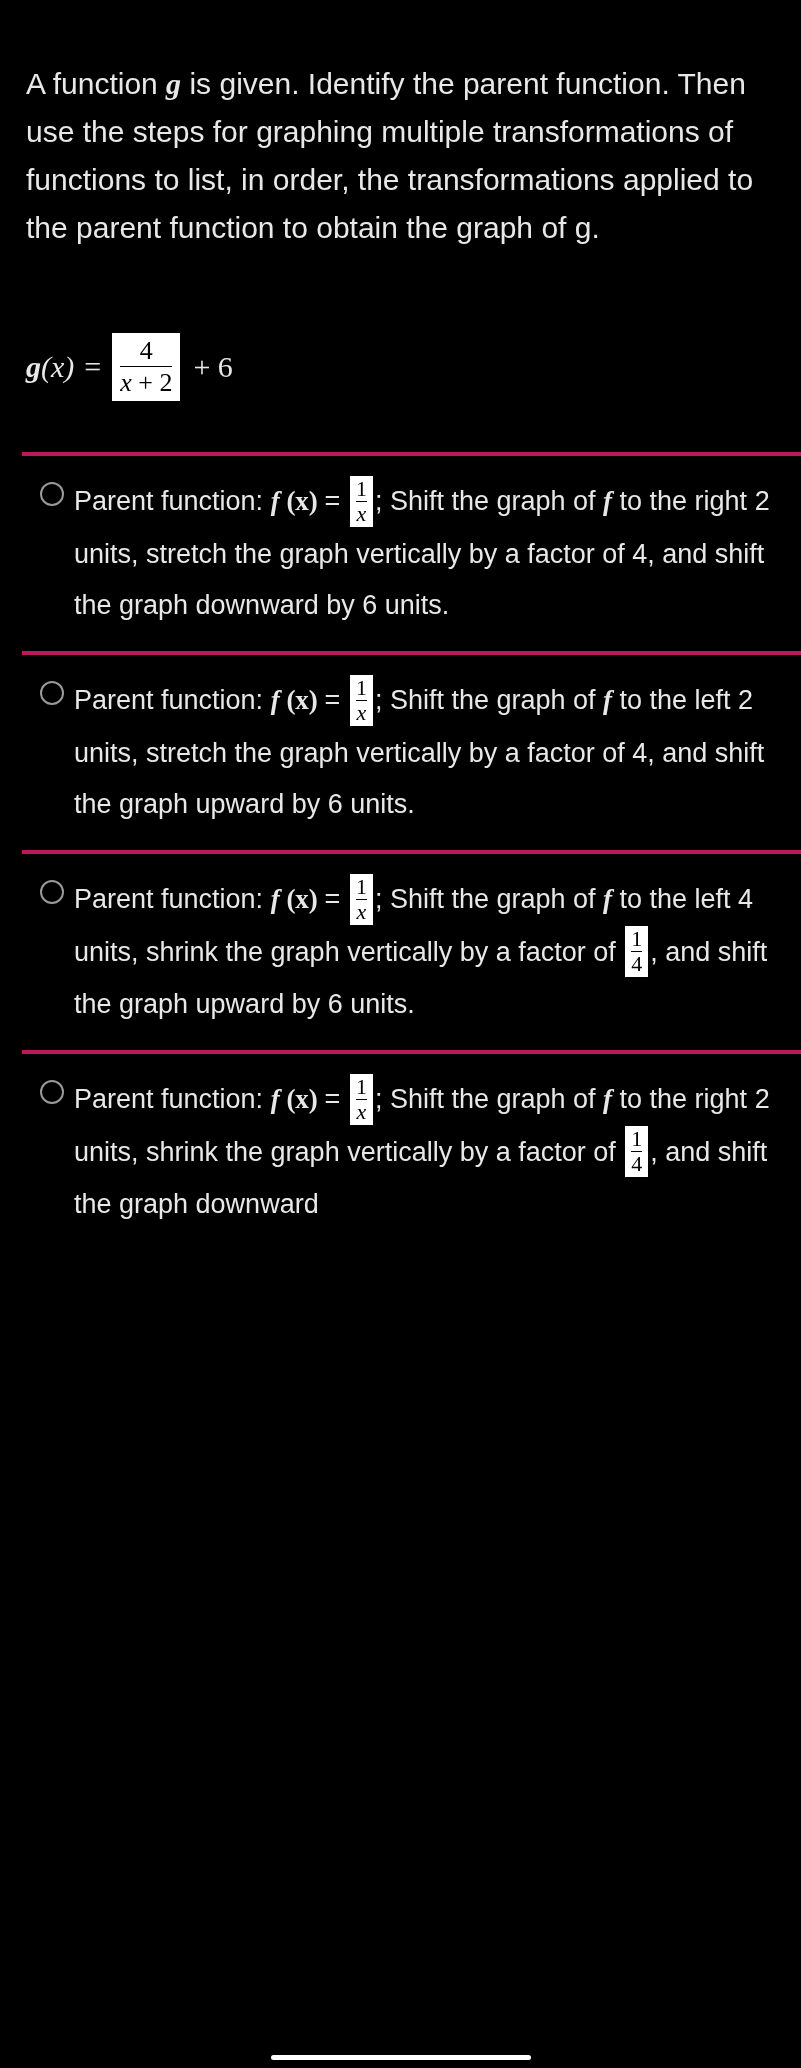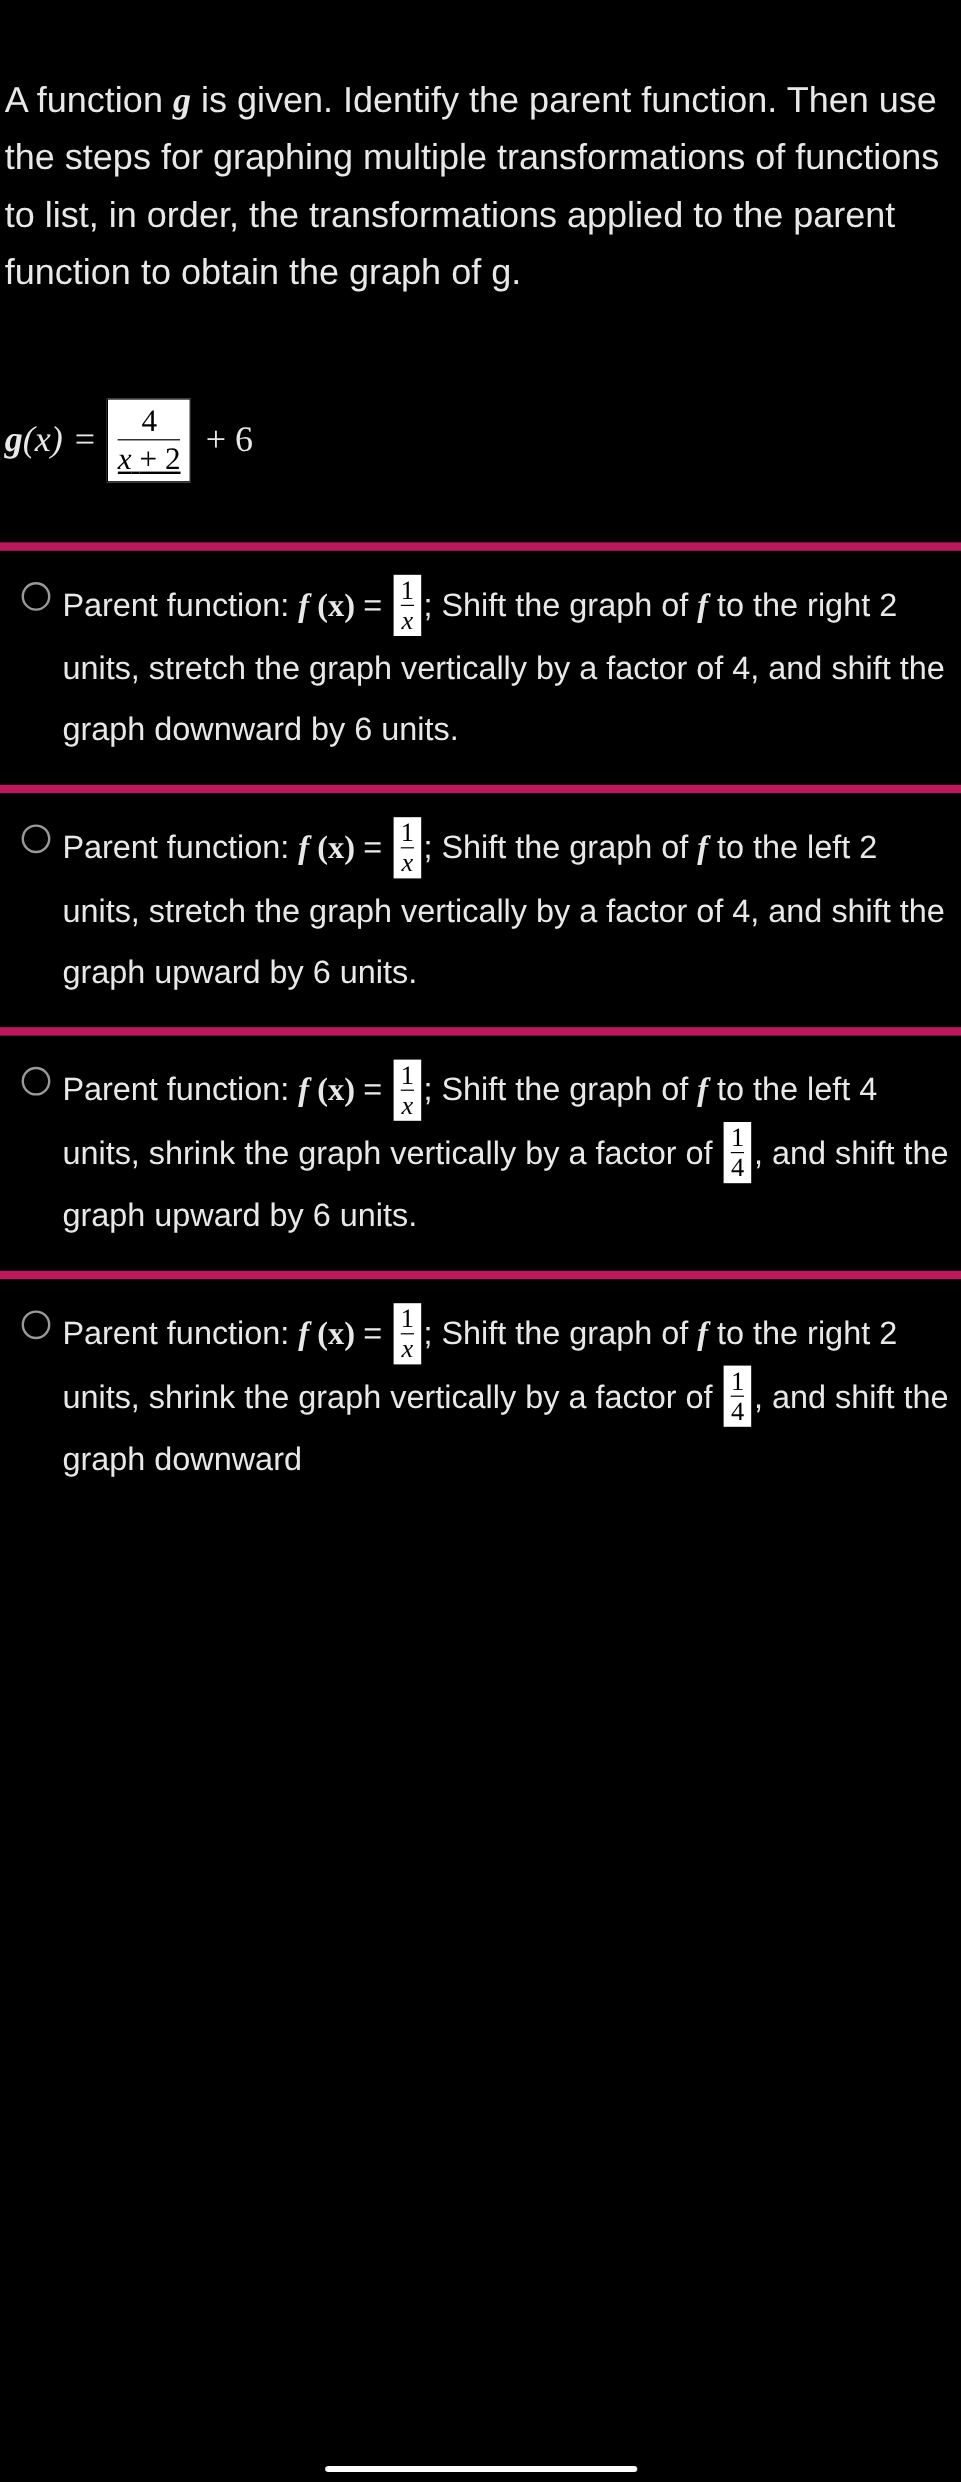--- a/index.html
+++ b/index.html
@@ -3,21 +3,21 @@
 <meta charset="utf-8">
 <style>
   * { box-sizing: border-box; margin: 0; padding: 0; }
   body {
     background: #000;
     color: #e8e8e8;
     font-family: -apple-system, BlinkMacSystemFont, "Segoe UI", sans-serif;
     width: 801px;
     padding-top: 30px;
   }
-  .container { padding: 0; }
+  .container { padding: 0; margin-left: 22px; }
   .question-prompt {
     font-size: 30px;
     line-height: 1.6;
     padding: 30px 4px 40px 4px;
     color: #e8e8e8;
     font-weight: 300;
   }
   .question-prompt .bold-var {
     font-weight: 700;
     font-style: italic;
@@ -41,26 +41,26 @@
     background: #fff;
     color: #000;
     font-family: Georgia, serif;
     font-style: normal;
     padding: 4px 8px;
     border: 1px solid #000;
     vertical-align: middle;
     line-height: 1.1;
   }
   .frac-box .num { font-size: 26px; }
-  .frac-box .den { font-size: 26px; border-top: 1.5px solid #000; width: 100%; text-align: right; padding-top:2px;text-decoration:underline;}
+  .frac-box .den { font-size: 26px; border-top: 1.5px solid #000; width: 100%; text-align: right; padding-top:2px;}
   .frac-box .it { font-style: italic; }
   .options { }
   .option {
     display: flex;
-    border-top: 7px solid #be185d;
+    border-top: 4px solid #be185d;
     padding: 20px 8px 20px 8px;
   }
   .radio-col {
     width: 44px;
     padding-top: 6px;
     flex-shrink: 0;
     display:flex;
     justify-content:center;
   }
   .radio {

